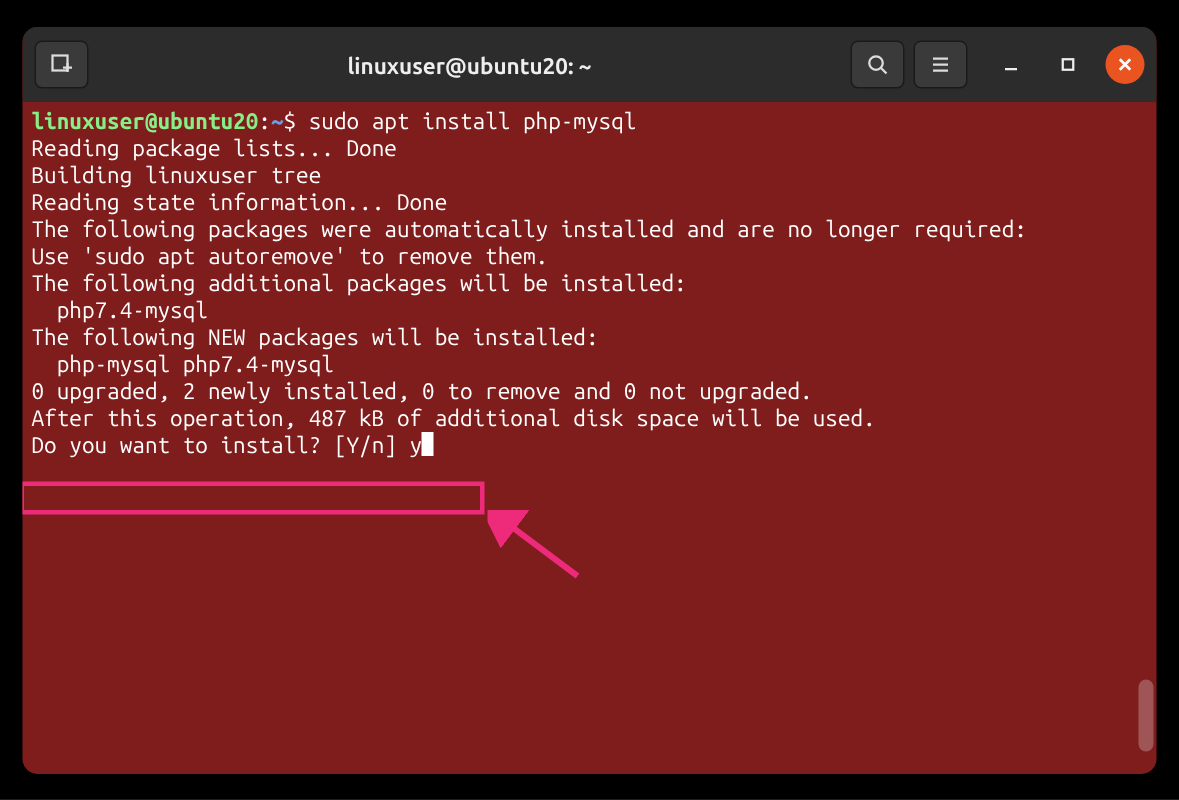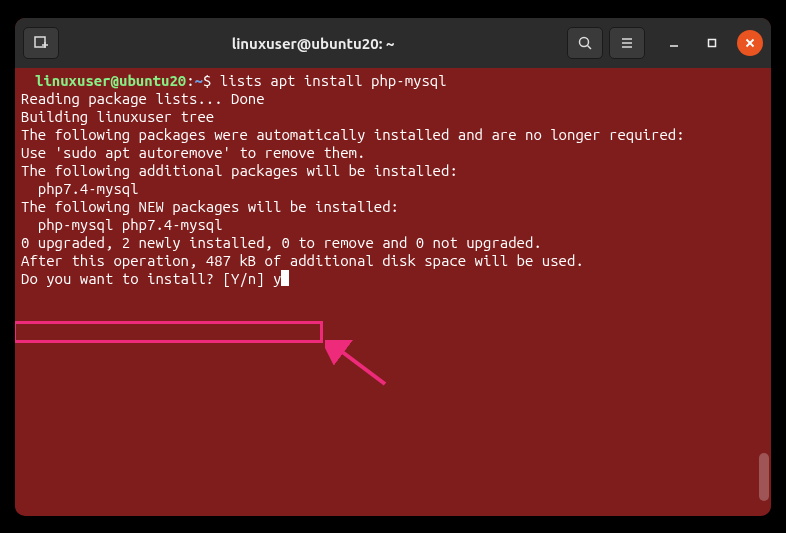--- a/index.html
+++ b/index.html
@@ -69,21 +69,21 @@
     .win-ctrl svg { width: 12px; height: 12px; }
     .terminal-body {
       padding: 4px 6px;
       font-size: 15px;
       line-height: 18px;
       color: #ffffff;
       position: relative;
       height: calc(100% - 50px);
     }
     .line { white-space: pre; }
-    .prompt-user { color: #87ef86; font-weight: bold; margin-left: 14px; }
+    .prompt-user { color: #87ef86; font-weight: bold; }
     .prompt-colon { color: #ffffff; }
     .prompt-path { color: #6f9cde; font-weight: bold; }
     .prompt-dollar { color: #ffffff; }
     .cmd { color: #ffffff; }
     .highlight-box {
       position: absolute;
       border: 3px solid #ee2a7b;
       pointer-events: none;
     }
     .arrow {
@@ -153,23 +153,24 @@
       <div class="win-ctrl close">
         <svg viewBox="0 0 12 12">
             <line x1="2.5" y1="2.5" x2="9.5" y2="9.5" stroke="currentColor" stroke-width="1.8"></line>
             <line x1="9.5" y1="2.5" x2="2.5" y2="9.5" stroke="currentColor" stroke-width="1.8"></line>
           </svg>
       </div>
     </div>
   </div>
 
   <div class="terminal-body">
-    <div class="line"><span class="prompt-user">linuxuser@ubuntu20</span><span class="prompt-colon">:</span><span class="prompt-path">~</span><span class="prompt-dollar">$ </span><span class="cmd">lists apt install php-mysql</span></div>
+    <div class="line"><span class="prompt-user">linuxuser@ubuntu20</span><span class="prompt-colon">:</span><span class="prompt-path">~</span><span class="prompt-dollar">$ </span><span class="cmd">sudo apt install php-mysql</span></div>
     <div class="line">Reading package lists... Done</div>
     <div class="line">Building linuxuser tree</div>
+    <div class="line">Reading state information... Done</div>
     <div class="line">The following packages were automatically installed and are no longer required:</div>
     <div class="line">Use 'sudo apt autoremove' to remove them.</div>
     <div class="line">The following additional packages will be installed:</div>
     <div class="line">  php7.4-mysql</div>
     <div class="line">The following NEW packages will be installed:</div>
     <div class="line">  php-mysql php7.4-mysql</div>
     <div class="line">0 upgraded, 2 newly installed, 0 to remove and 0 not upgraded.</div>
     <div class="line">After this operation, 487 kB of additional disk space will be used.</div>
     <div class="line"><span>Do you want to install? [Y/n] </span><span>y</span><span class="cursor"></span></div>
 

